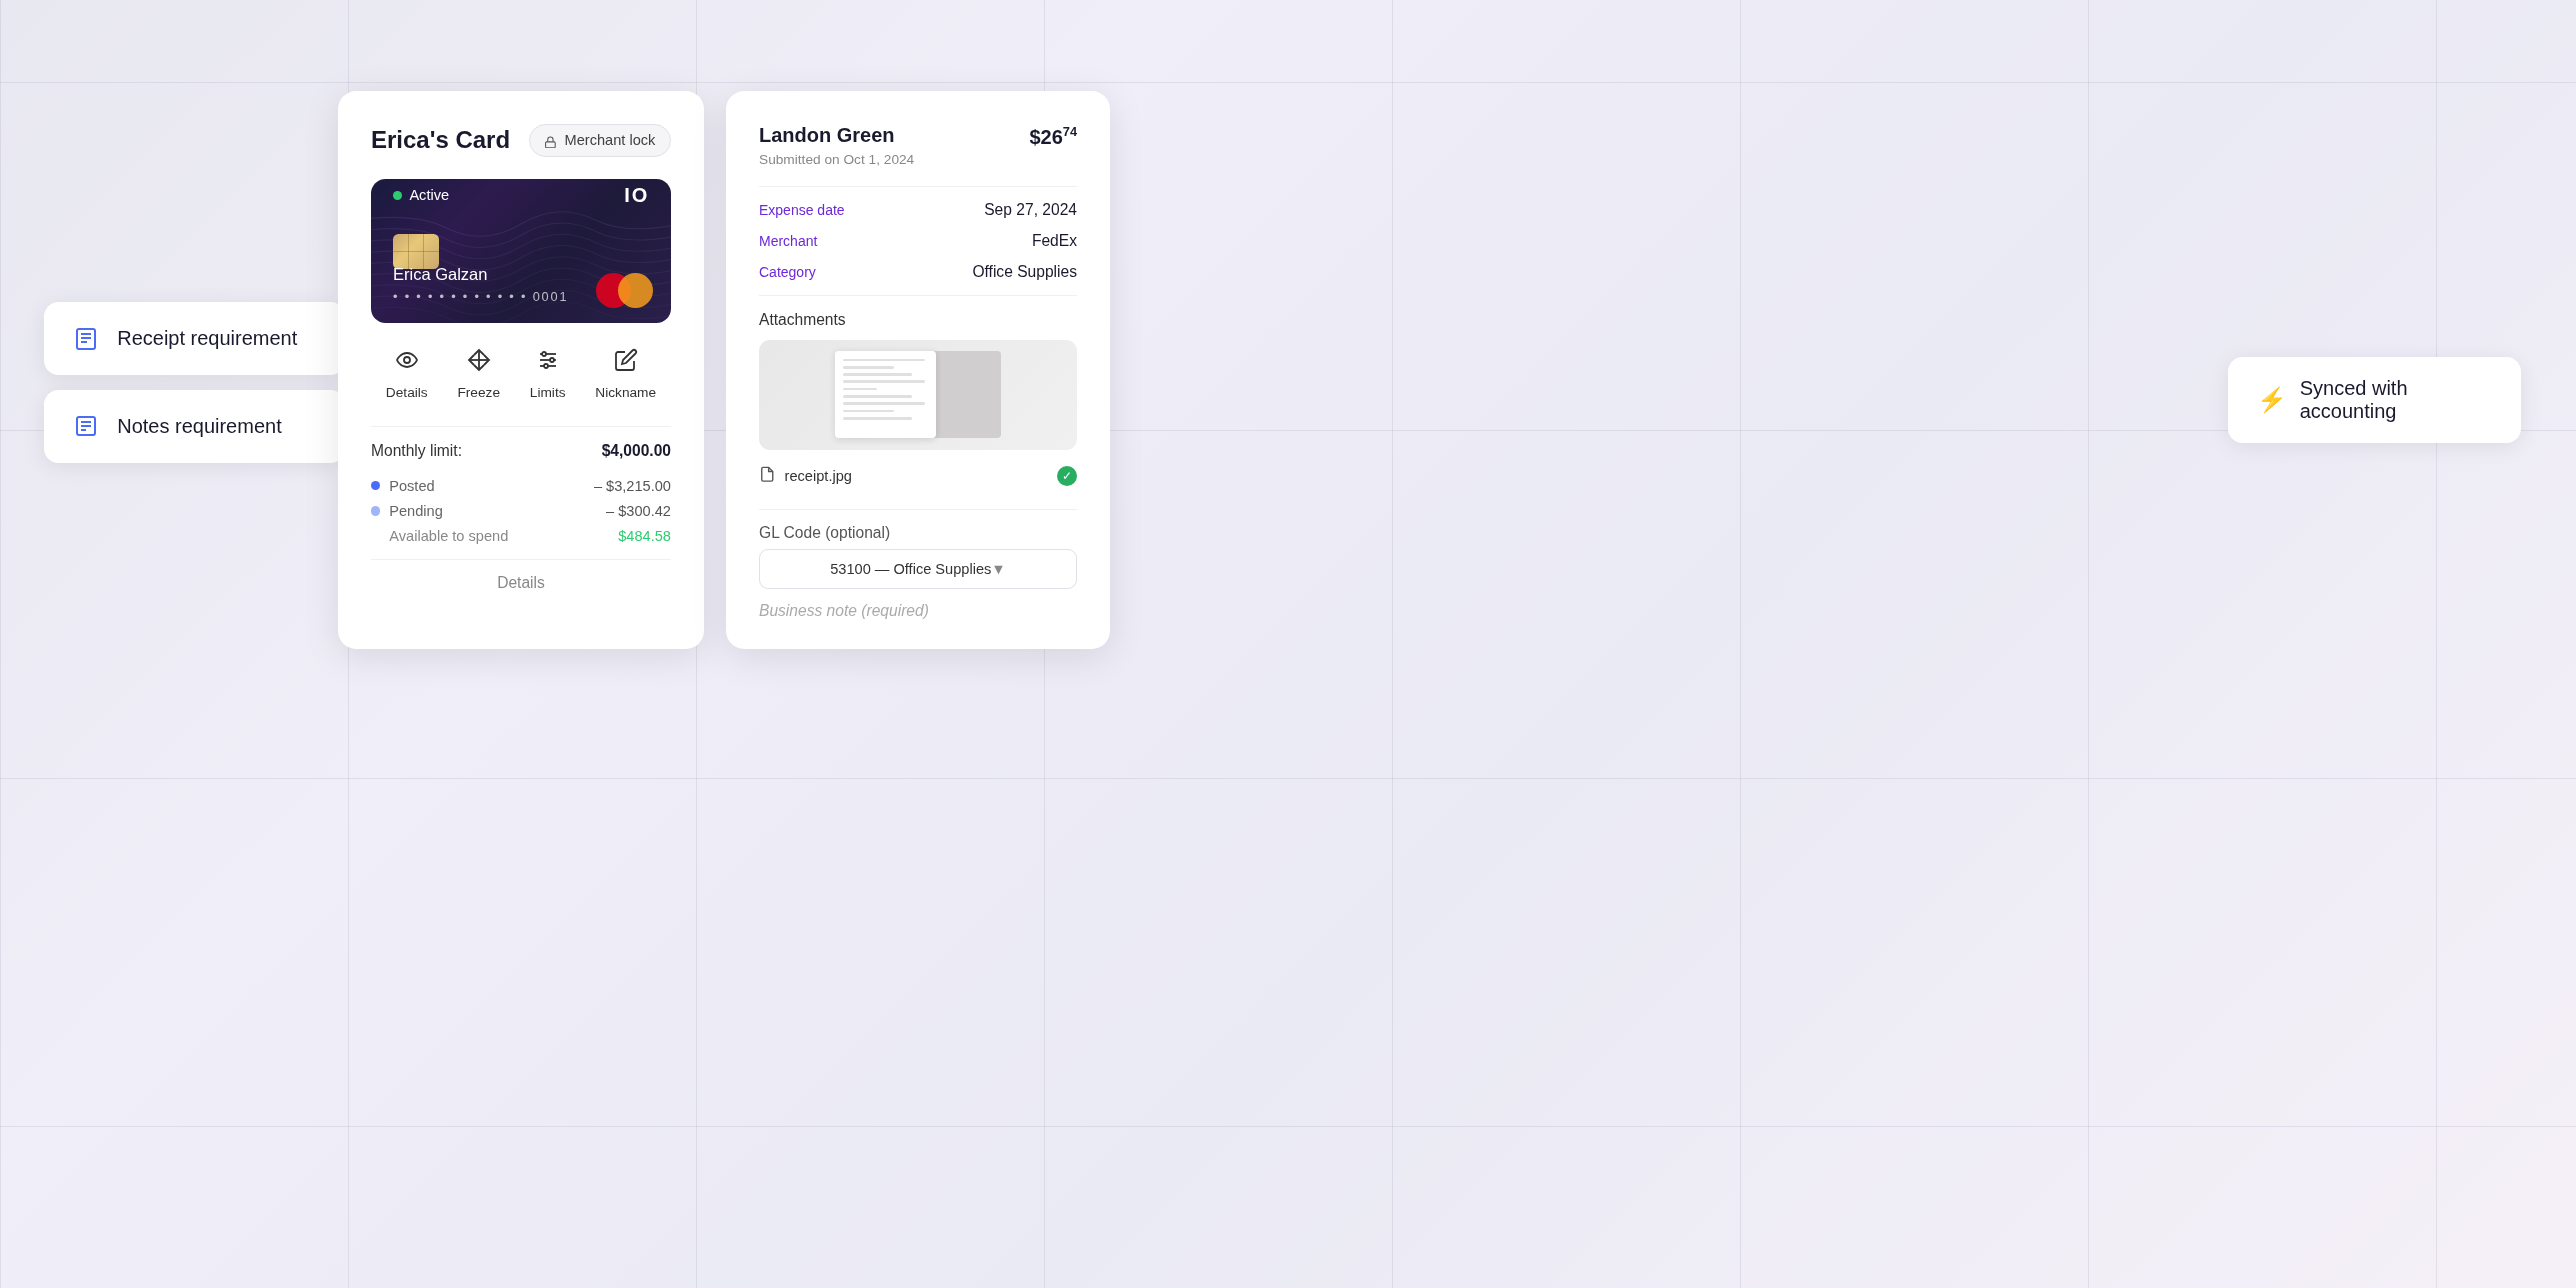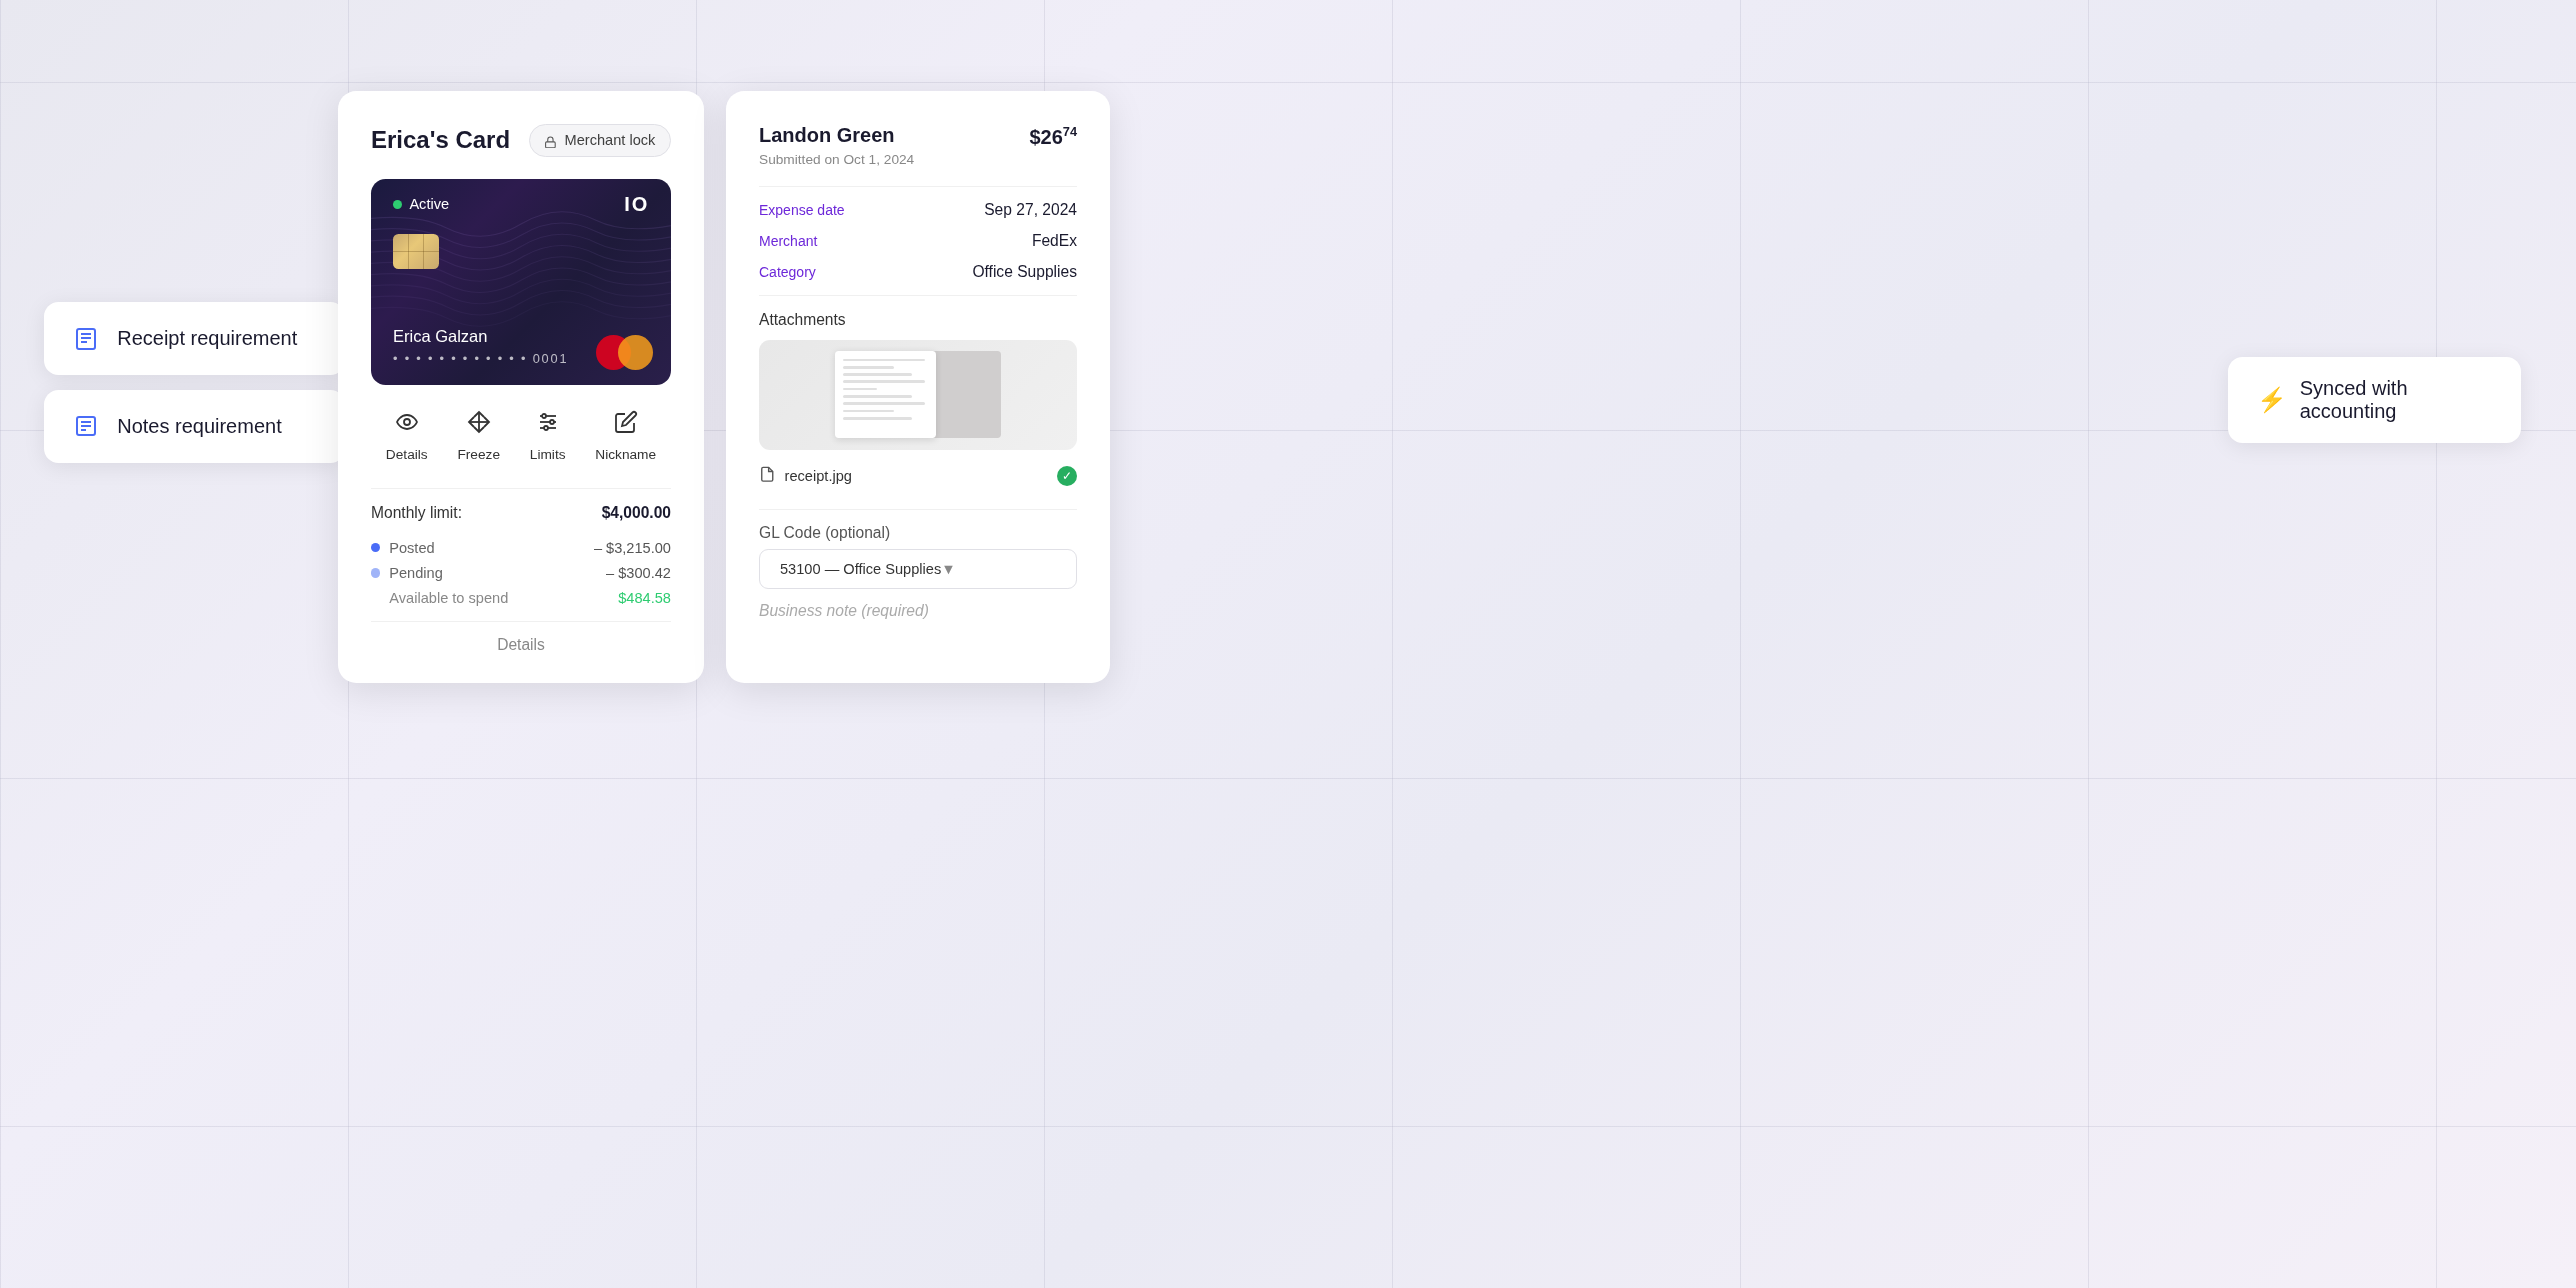--- a/index.html
+++ b/index.html
@@ -127,24 +127,24 @@
       display: flex;
       align-items: flex-end;
       gap: 7.3px;
       font-size: 14.6px;
       color: #404040;
     }
 
     
     .credit-card {
       width: 100%;
-      height: 206px;
+      height: 144px;
       background: linear-gradient(135deg, #1a1a3e 0%, #2d1b4e 30%, #1e1a3a 60%, #2a1f4a 100%);
       border-radius: 14.6px;
-      padding: 14px 22px;
+      padding: 5px 22px;
       position: relative;
       overflow: hidden;
       margin-bottom: 25.6px;
     }
 
     
     .card-wave-svg {
       position: absolute;
       inset: 0;
       opacity: 0.4;
@@ -563,21 +563,21 @@
 
     .gl-code-select {
       width: 100%;
       padding: 11px 20px;
       border: 0.9px solid #e0e0e6;
       border-radius: 9.1px;
       font-size: 14.6px;
       color: #333;
       background: white;
       display: flex;
-      justify-content: flex-start;
+      justify-content: center;
       align-items: center;
       cursor: pointer;
     }
 
     .gl-select-value {
       font-size: 14.6px;
       color: #333;
     }
 
     .gl-chevron {

